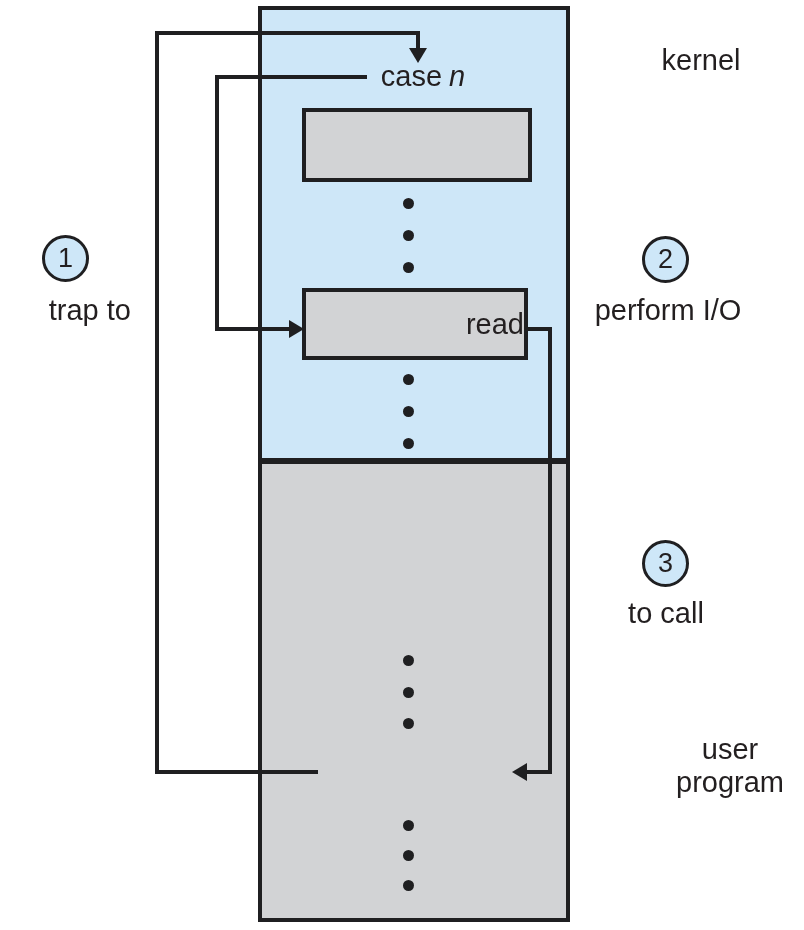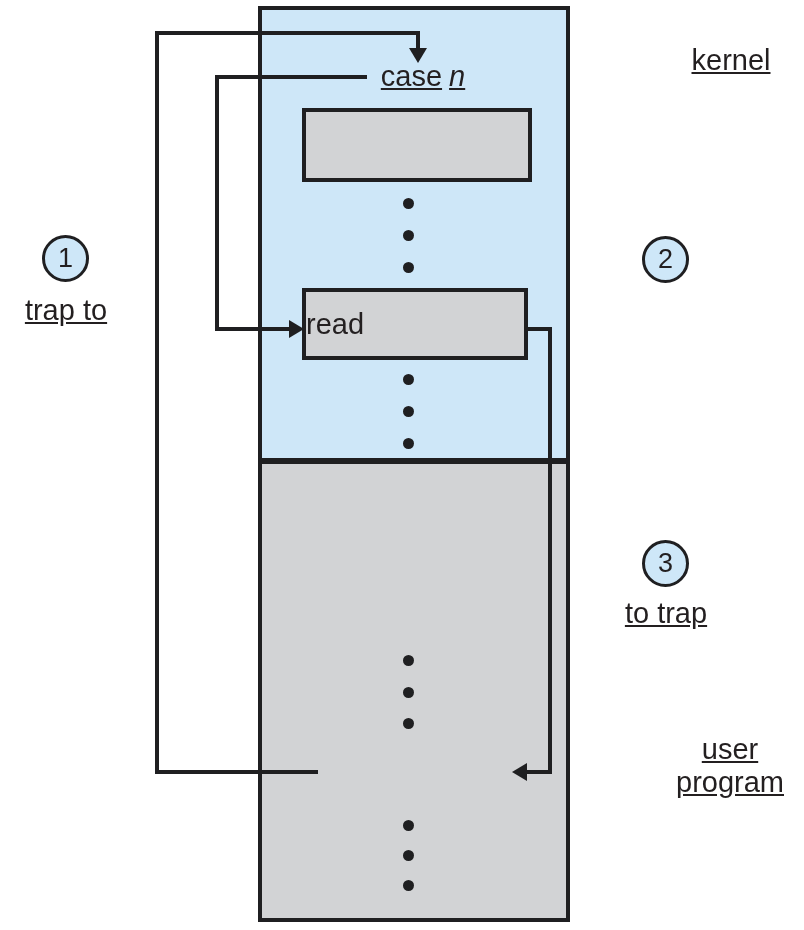--- a/index.html
+++ b/index.html
@@ -20,31 +20,31 @@
     border:4px solid var(--c-line);box-sizing:border-box;
   }
   .kernel-region{
     height:454px;background:var(--c-blue);
     border-bottom:6px solid var(--c-line);box-sizing:border-box;
   }
   .user-region{height:454px;background:var(--c-gray);}
   .box{
     position:absolute;background:var(--c-gray);
     border:4px solid var(--c-line);box-sizing:border-box;
-    display:flex;align-items:center;justify-content:flex-start;
+    display:flex;align-items:center;justify-content:flex-end;
   }
   .empty-box{left:302px;top:108px;width:230px;height:74px;}
   .read-box{left:302px;top:288px;width:226px;height:72px;font-size:29px;}
   .line{position:absolute;background:var(--c-line);}
   .arrow{position:absolute;width:0;height:0;}
   .arrow-down{border-left:9px solid transparent;border-right:9px solid transparent;border-top:15px solid var(--c-line);}
   .arrow-right{border-top:9px solid transparent;border-bottom:9px solid transparent;border-left:15px solid var(--c-line);}
   .arrow-left{border-top:9px solid transparent;border-bottom:9px solid transparent;border-right:15px solid var(--c-line);}
   .dot{position:absolute;left:403px;width:11px;height:11px;border-radius:50%;background:var(--c-line);}
-  .label{position:absolute;font-size:29px;line-height:33px;text-align:center;white-space:nowrap;text-decoration:underline;}
+  .label{position:absolute;font-size:29px;line-height:33px;text-align:center;white-space:nowrap;}
   .label .var{font-style:italic;margin-left:7px;}
   .step-circle{
     position:absolute;width:47px;height:47px;border-radius:50%;
     background:var(--c-blue);border:3px solid var(--c-line);box-sizing:border-box;
     display:flex;align-items:center;justify-content:center;font-size:27px;
   }
 </style>
 </head>
 <body>
 
@@ -86,37 +86,40 @@
   <div class="dot" style="top:687px;"></div>
   <div class="dot" style="top:718px;"></div>
   <div class="dot" style="top:820px;"></div>
   <div class="dot" style="top:850px;"></div>
   <div class="dot" style="top:880px;"></div>
 
   <div class="label" style="left:358px;top:60px;width:130px;">
     <span>case</span><i class="var">n</i>
   </div>
 
-  <div class="label" style="left:661px;top:44px;width:140px;">kernel</div>
+  <div class="label" style="left:631px;top:44px;width:140px;">kernel</div>
   <div class="label" style="left:650px;top:733px;width:160px;">
     <span style="display:block">user</span>
     <span style="display:block">program</span>
   </div>
 
   <div class="step-circle" style="left:42px;top:235px;">
     <span>1</span>
   </div>
-  <div class="label" style="left:1px;top:294px;width:130px;">
+  <div class="label" style="left:1px;top:294px;width:130px;text-align:right;">
     <span style="display:block">trap to</span>
   </div>
 
   <div class="step-circle" style="left:642px;top:236px;">
     <span>2</span>
   </div>
+  <div class="label" style="left:578px;top:294px;width:180px;">
+    <span style="display:block">perform I/O</span>
+  </div>
 
   <div class="step-circle" style="left:642px;top:540px;">
     <span>3</span>
   </div>
   <div class="label" style="left:601px;top:597px;width:130px;">
-    <span style="display:block">to trap</span>
+    <span style="display:block">to call</span>
   </div>
 
 </div>
 
 </body></html>

